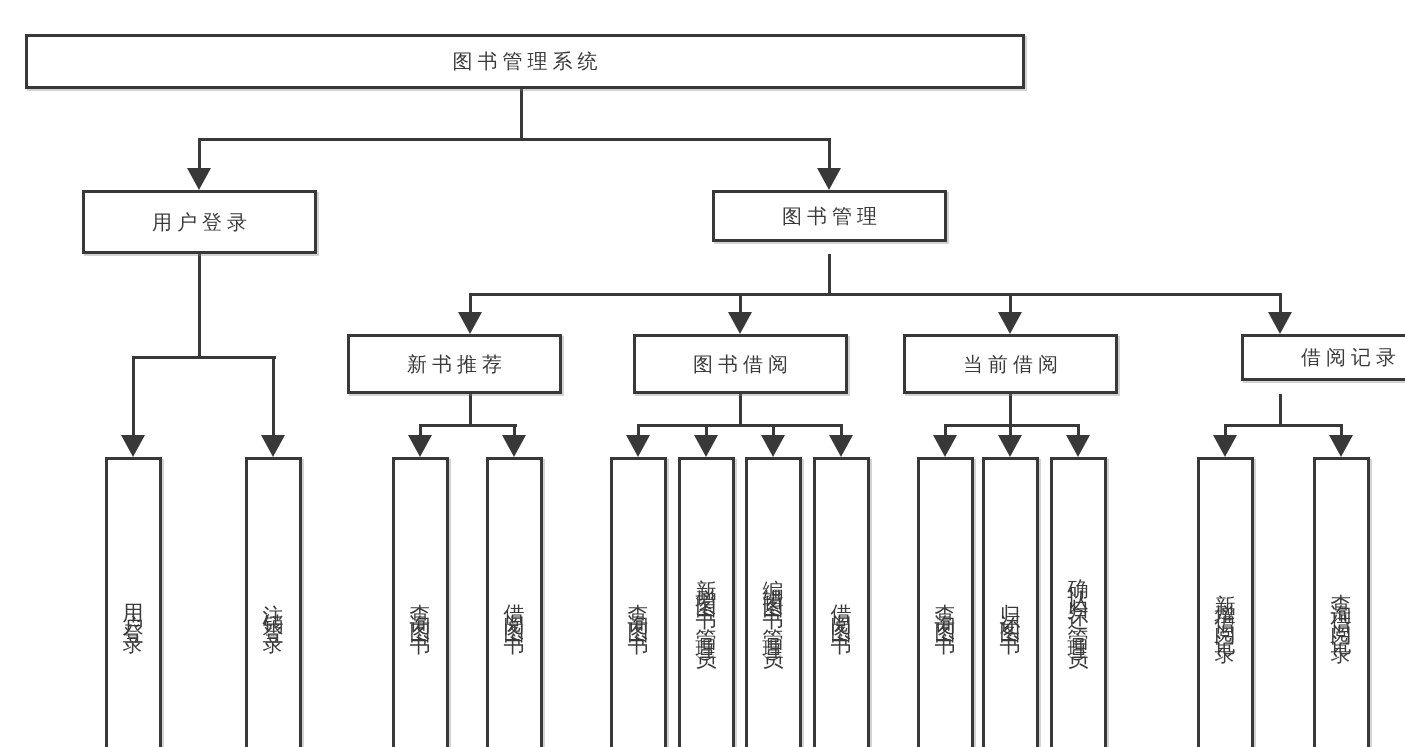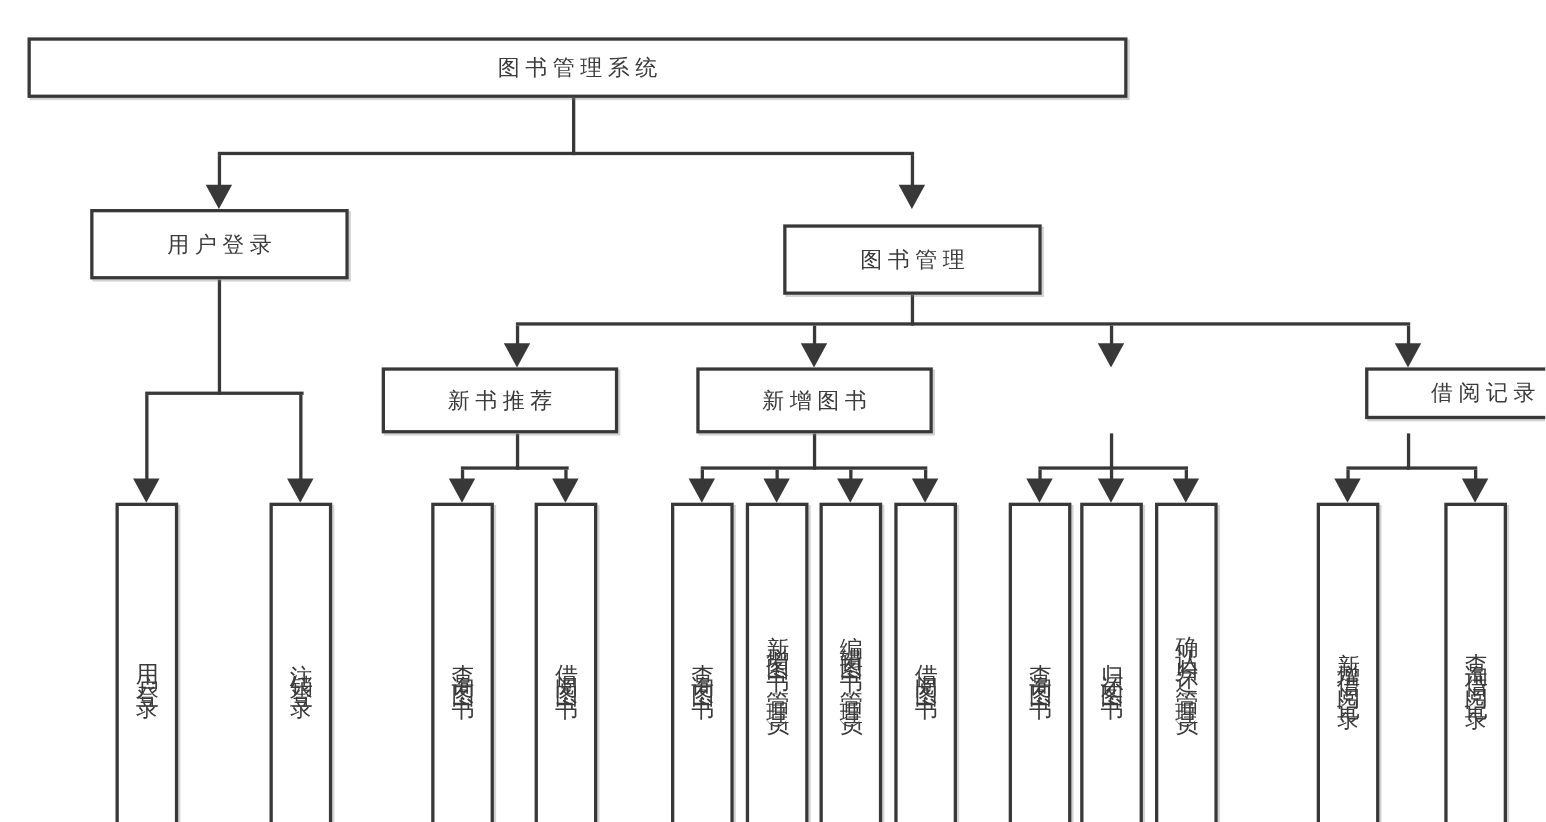--- a/index.html
+++ b/index.html
@@ -107,29 +107,32 @@
     <div class="ar" style="left:1329px;top:414px"></div>
   </div>
 
   <div class="hnode" style="left:25px;top:13px;width:1000px;height:55px">
     <span class="lbl">图书管理系统</span>
   </div>
 
   <div class="hnode" style="left:82px;top:169px;width:235px;height:64px">
     <span class="lbl">用户登录</span>
   </div>
-  <div class="hnode" style="left:712px;top:183px;width:235px;height:64px">
+  <div class="hnode" style="left:712px;top:169px;width:235px;height:52px">
     <span class="lbl">图书管理</span>
   </div>
 
   <div class="hnode" style="left:347px;top:313px;width:215px;height:60px">
     <span class="lbl">新书推荐</span>
   </div>
   <div class="hnode" style="left:633px;top:313px;width:215px;height:60px">
-    <span class="lbl">新增图书</span>
+    <span class="lbl">图书借阅</span>
+  </div>
+  <div class="hnode" style="left:903px;top:313px;width:215px;height:60px">
+    <span class="lbl">当前借阅</span>
   </div>
   <div class="hnode" style="left:1241px;top:313px;width:215px;height:47px">
     <span class="lbl">借阅记录</span>
   </div>
 
   <div class="vnode" style="left:105px">
     <span class="vlbl">用户登录</span>
   </div>
   <div class="vnode" style="left:245px">
     <span class="vlbl">注销登录</span>

